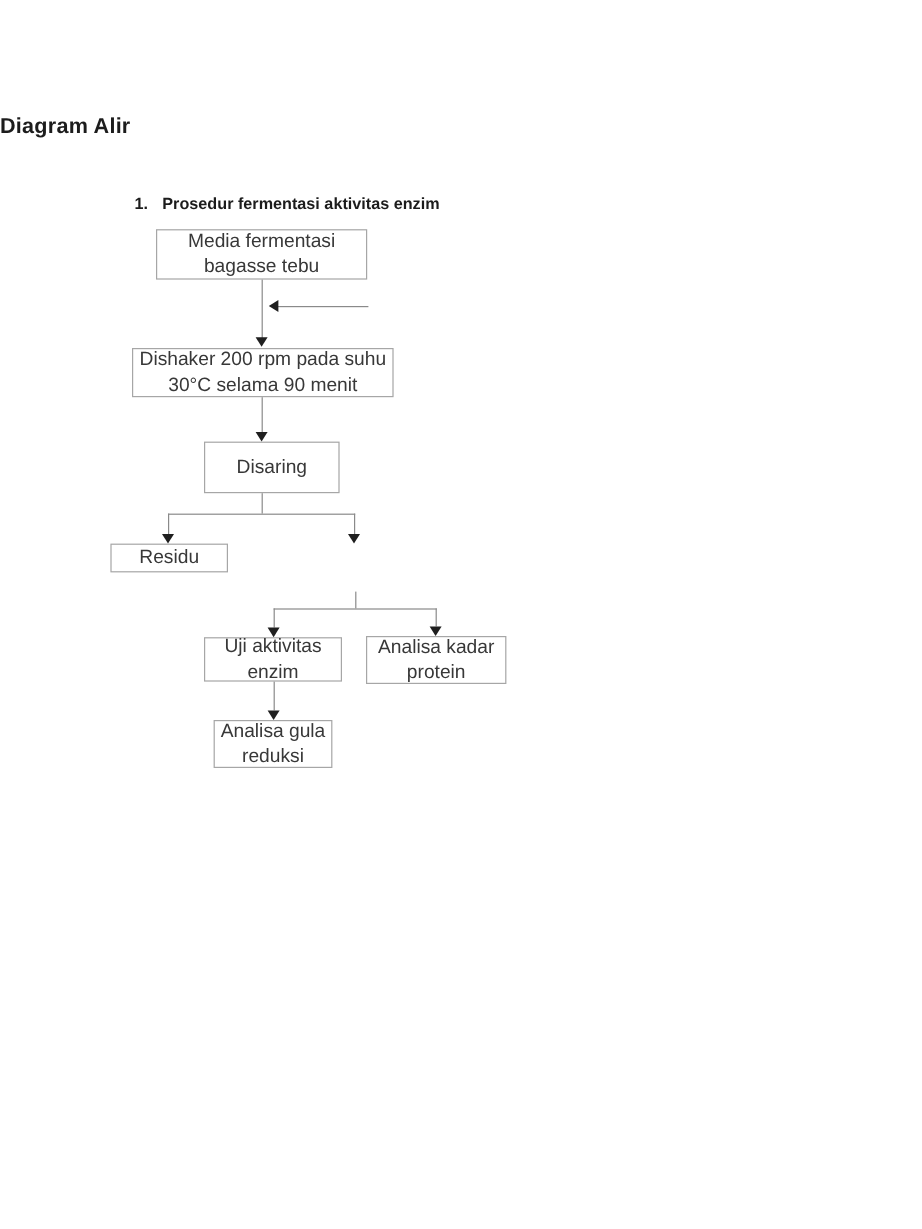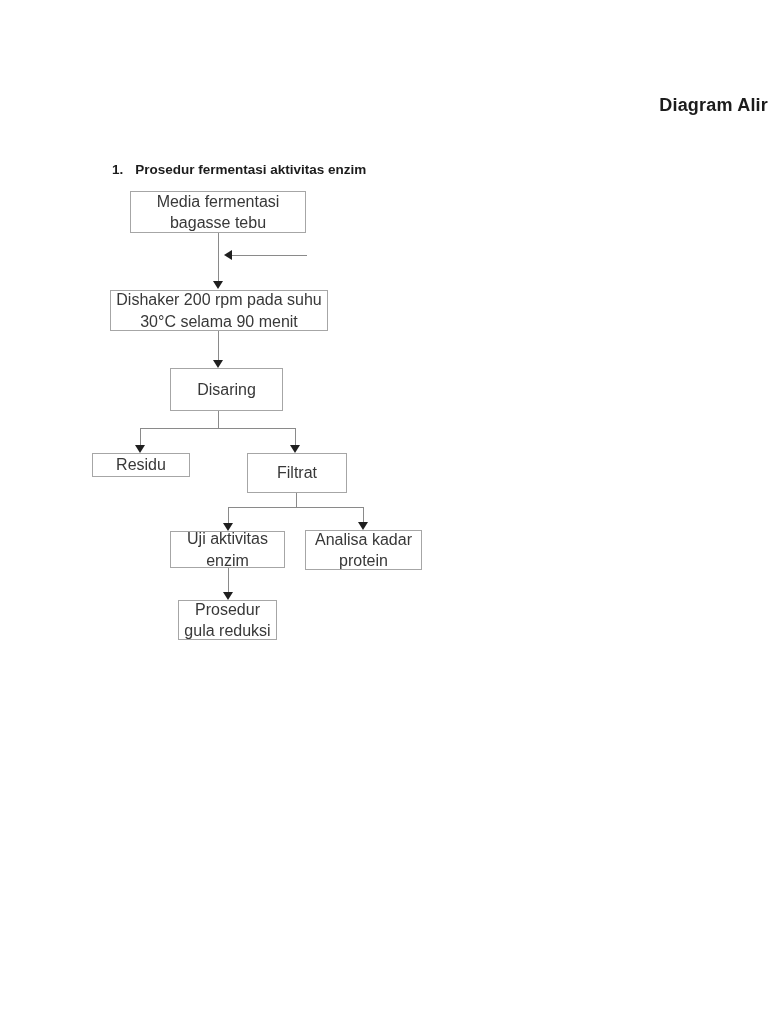--- a/index.html
+++ b/index.html
@@ -16,21 +16,21 @@
     height: 1024px;
     background: #ffffff;
     font-family: "Liberation Sans", sans-serif;
     overflow: hidden;
   }
   .doc-title {
     position: absolute;
     left: 0;
     top: 95px;
     width: 768px;
-    text-align: right;
+    text-align: left;
     font-size: 18px;
     font-weight: bold;
     color: var(--heading);
     margin: 0;
     letter-spacing: 0.2px;
   }
   .section-heading {
     position: absolute;
     left: 112px;
     top: 162px;
@@ -88,24 +88,23 @@
 
   <div class="section-heading">
     <span>1.</span>
     <span>Prosedur fermentasi aktivitas enzim</span>
   </div>
 
   <div class="node" id="n-media">Media fermentasi bagasse tebu</div>
   <div class="node" id="n-dishaker">Dishaker 200 rpm pada suhu 30°C selama 90 menit</div>
   <div class="node" id="n-disaring">Disaring</div>
   <div class="node" id="n-residu">Residu</div>
-  <div class="node" id="n-filtrat">Filtrat</div>
   <div class="node" id="n-uji">Uji aktivitas enzim</div>
   <div class="node" id="n-protein">Analisa kadar protein</div>
-  <div class="node" id="n-gula">Prosedur gula reduksi</div>
+  <div class="node" id="n-gula">Analisa gula reduksi</div>
 
   <div class="vline" style="left:218px; top:233px; height:49px;"></div>
   <div class="arrow-down" style="left:213px; top:281px;"></div>
 
   <div class="hline" style="left:229px; top:255px; width:78px;"></div>
   <div class="arrow-left" style="left:224px; top:250px;"></div>
 
   <div class="vline" style="left:218px; top:331px; height:30px;"></div>
   <div class="arrow-down" style="left:213px; top:360px;"></div>
 

